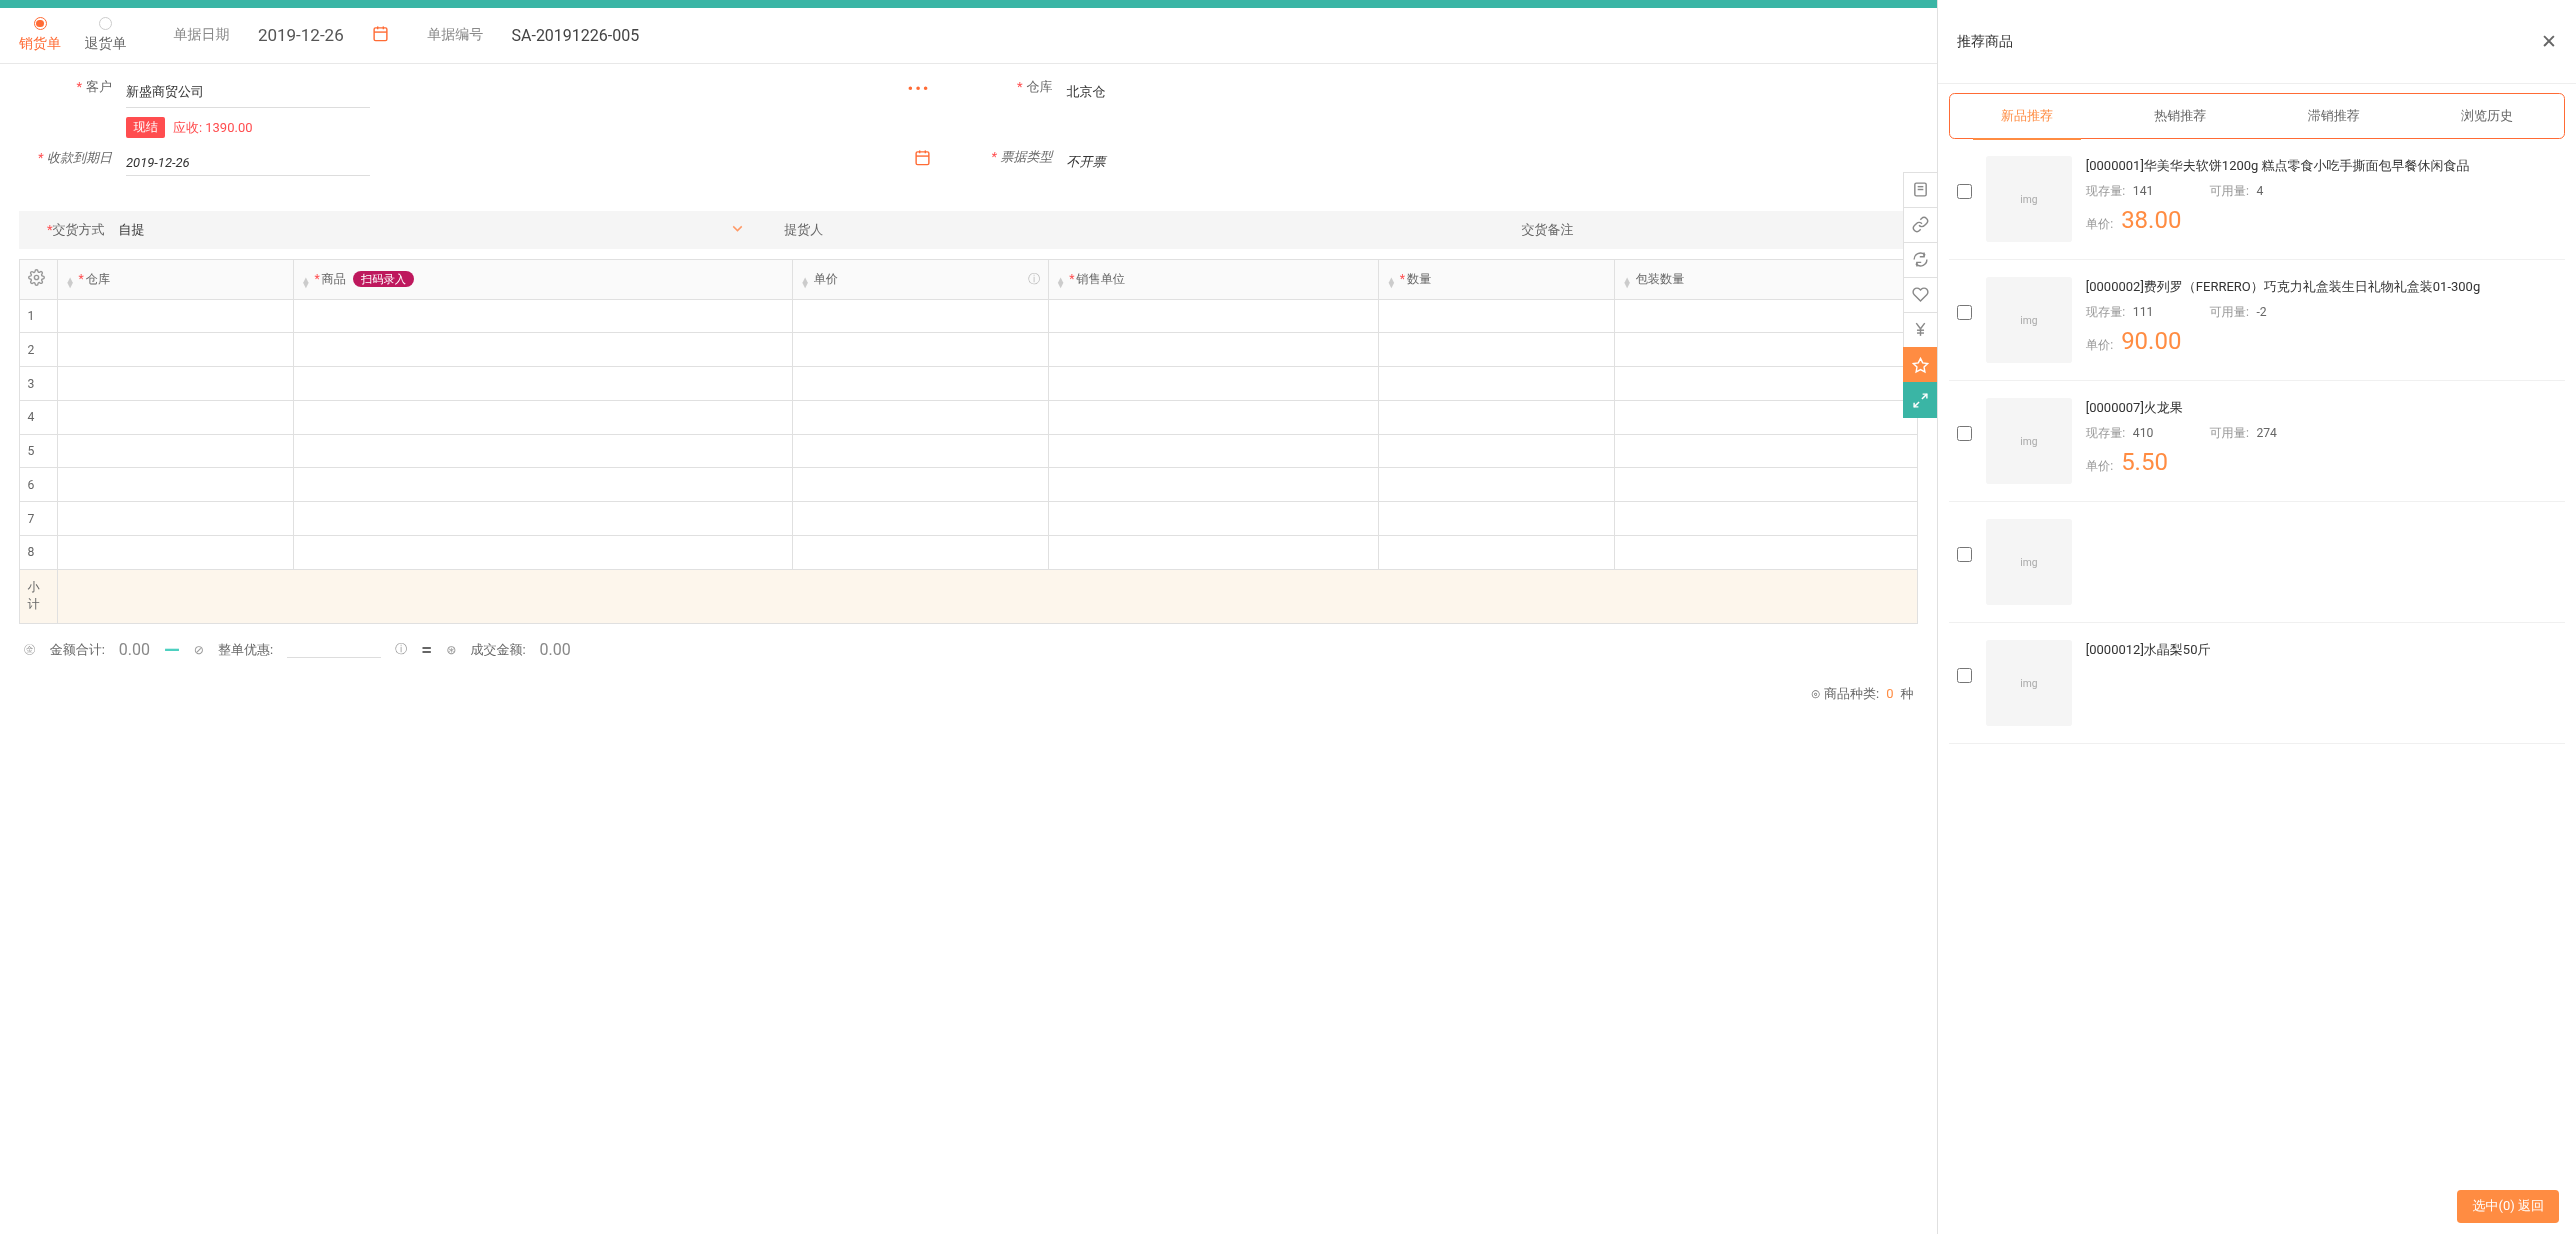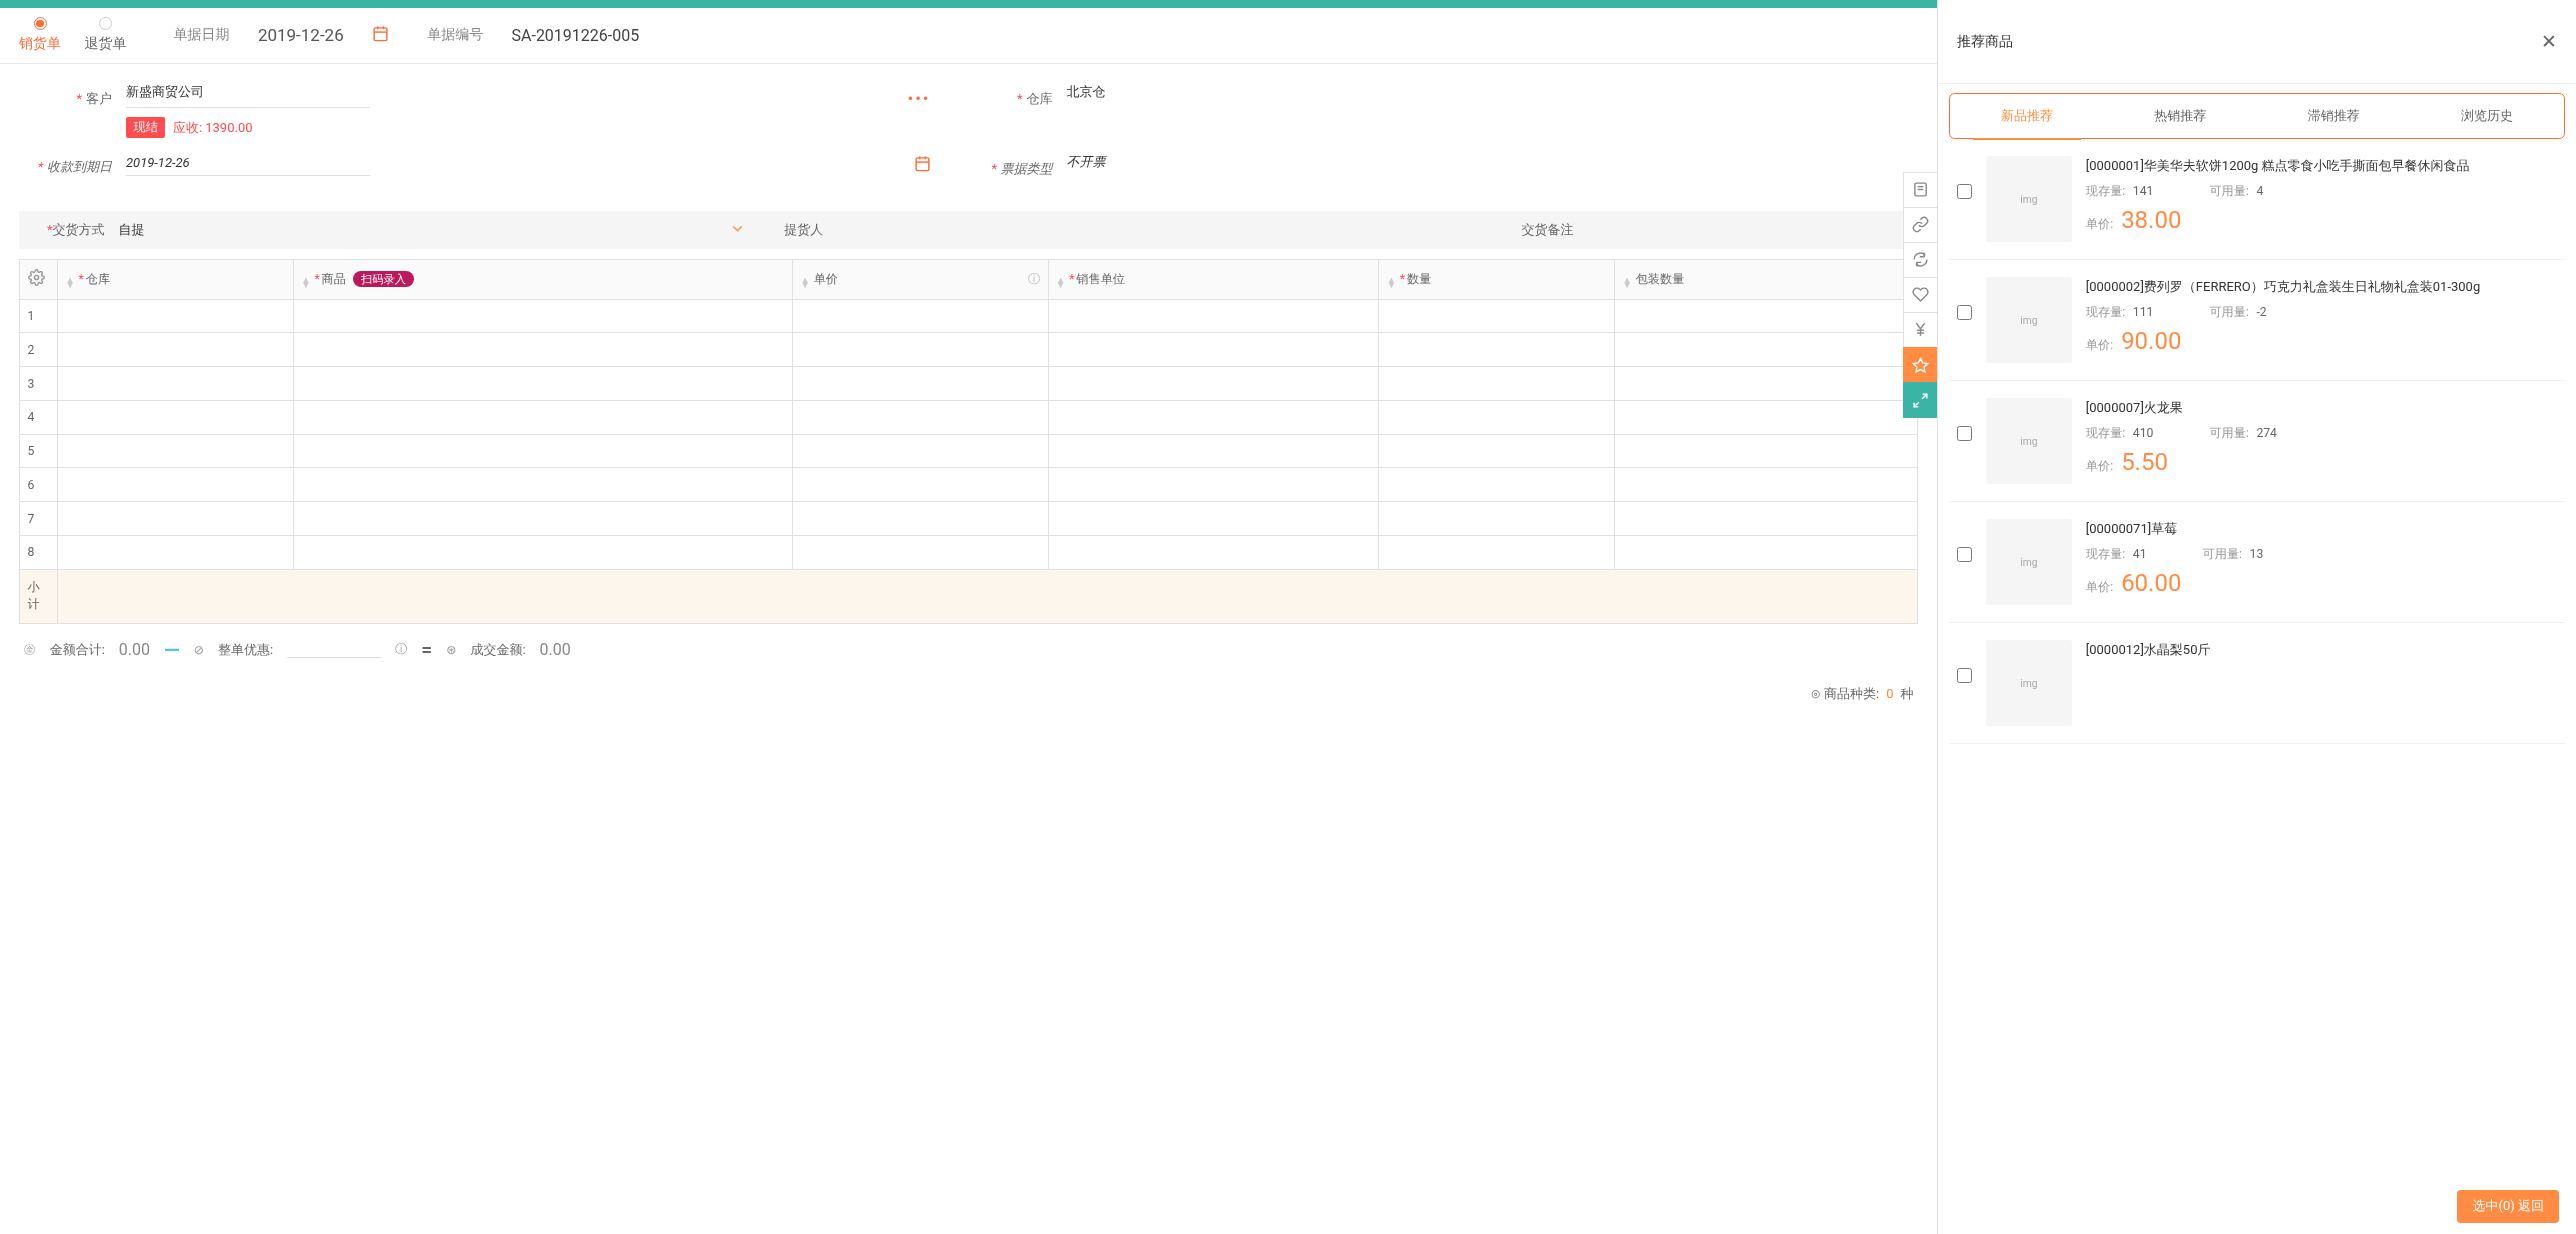--- a/index.html
+++ b/index.html
@@ -15,21 +15,21 @@
     .radio-circle.active::after { content: ''; width: 7.5px; height: 7.5px; background: #ff6b35; border-radius: 50%; }
     .tab-label { font-size: 14px; color: #666; }
     .tab-label.active { color: #ff6b35; }
     .date-label { color: #888; font-size: 14px; margin-left: 28px; }
     .date-value { font-size: 17px; color: #555; margin-left: 9.4px; }
     .cal-icon { color: #ff6b35; font-size: 17px; margin-left: 9.4px; }
     .doc-no-label { color: #888; font-size: 14px; margin-left: 19px; }
     .doc-no-value { font-size: 16px; color: #444; margin-left: 9.4px; }
     .form-section { padding: 14px 28px; }
     .form-row { display: flex; align-items: center; margin-bottom: 9.4px; gap: 0; }
-    .form-group { display: flex; align-items: flex-end; flex: 1; }
+    .form-group { display: flex; align-items: flex-start; flex: 1; }
     .form-label { width: 84px; text-align: right; font-size: 13px; color: #666; }
     .form-label .req { color: #ff4d4f; margin-right: 3.8px; }
     .form-value { font-size: 13px; color: #333; margin-left: 14px; padding: 5.6px 0; border-bottom: 0.9px solid transparent; flex: 1; max-width: 244px; }
     .form-value.bordered { border-bottom: 0.9px solid #ddd; }
     .dots { color: #ff6b35; font-size: 17px; margin-left: auto; margin-right: 38px; letter-spacing: 1.9px; }
     .tag-row { margin-left: 98px; display: flex; align-items: center; gap: 7.5px; }
     .tag-badge { background: #ff4d4f; color: #fff; padding: 1.9px 7.5px; border-radius: 1.9px; font-size: 12.2px; }
     .tag-text { color: #ff4d4f; font-size: 13px; }
     .delivery-row { background: #f5f5f5; padding: 9.4px 28px; display: flex; align-items: center; margin: 9.4px 19px 0; }
     .delivery-group { display: flex; align-items: center; flex: 1; }
@@ -395,28 +395,20 @@
       <div class="prod-meta">
               <span class="prod-meta-item">现存量:<span class="prod-meta-val">410</span></span>
               <span class="prod-meta-item">可用量:<span class="prod-meta-val">274</span></span>
             </div>
       <div><span class="prod-price-label">单价:</span><span class="prod-price-val">5.50</span></div>
     </div>
         </div>
         <div class="product-item">
     <div class="prod-check"><input type="checkbox" style=""></div>
     <div class="prod-img">img</div>
-    <div class="prod-info">
-      <div class="prod-title">[00000071]草莓</div>
-      <div class="prod-meta">
-              <span class="prod-meta-item">现存量:<span class="prod-meta-val">41</span></span>
-              <span class="prod-meta-item">可用量:<span class="prod-meta-val">13</span></span>
-            </div>
-      <div><span class="prod-price-label">单价:</span><span class="prod-price-val">60.00</span></div>
-    </div>
         </div>
         <div class="product-item">
     <div class="prod-check"><input type="checkbox" style=""></div>
     <div class="prod-img">img</div>
     <div class="prod-info">
       <div class="prod-title">[0000012]水晶梨50斤</div>
 
     </div>
         </div>
       </div>

